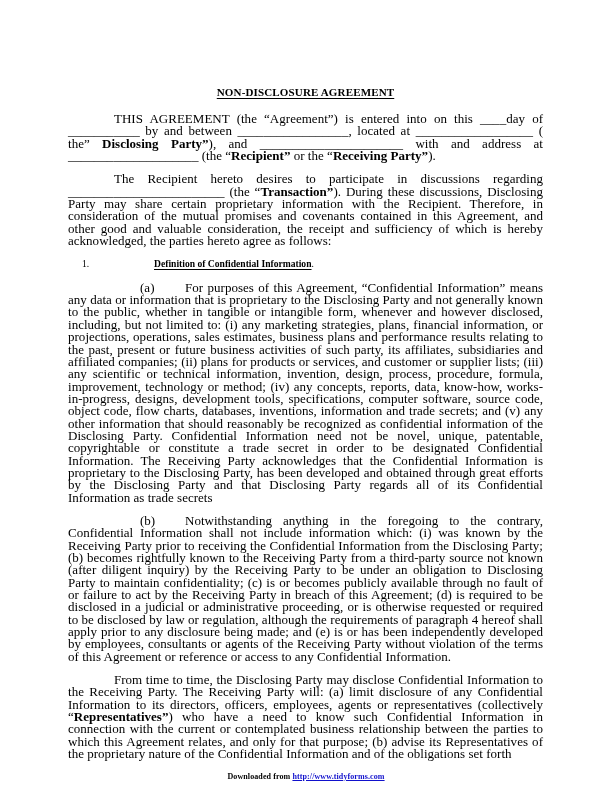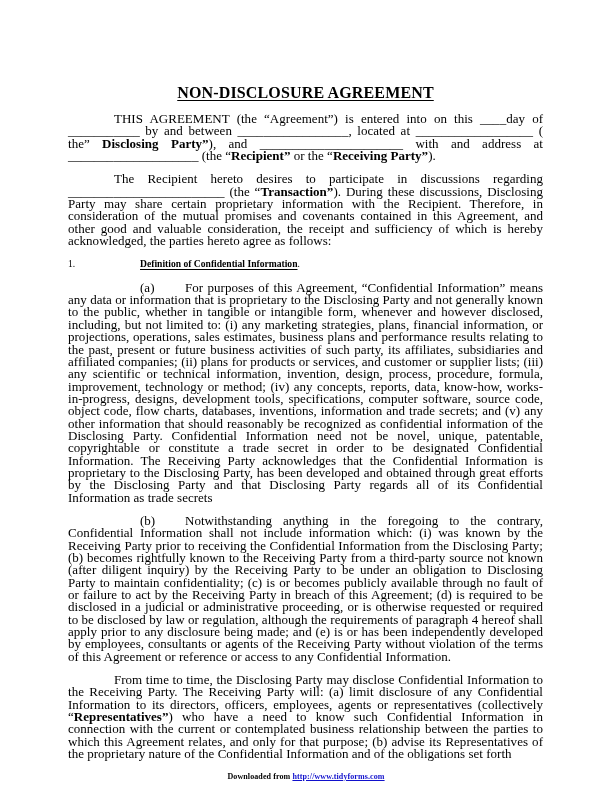--- a/index.html
+++ b/index.html
@@ -19,21 +19,21 @@
   }
   .doc-body {
     position: absolute;
     left: 68px;
     top: 86px;
     width: 475px;
   }
   .doc-title {
     text-align: center;
     font-weight: bold;
-    font-size: 16px;
+    font-size: 11px;
     letter-spacing: 0.15px;
     margin: 0 0 14px 0;
     line-height: 13px;
   }
   .doc-title span.u {
     text-decoration: underline;
     text-underline-offset: 2px;
   }
   p.para {
     margin: 0 0 11px 0;
@@ -50,21 +50,21 @@
   .lead-a {
     display: inline-block;
     width: 72px;
   }
   .lead-a-label {
     display: inline-block;
     width: 45px;
   }
   b, strong { font-weight: bold; }
   .numbered {
-    margin: 0 0 11px 0;
+    margin: 0 0 11px 14px;
     font-size: 9.6px;
     line-height: 12.35px;
     padding-left: 72px;
     text-indent: -72px;
   }
   .num-idx {
     display: inline-block;
     width: 72px;
     text-indent: 0;
   }

